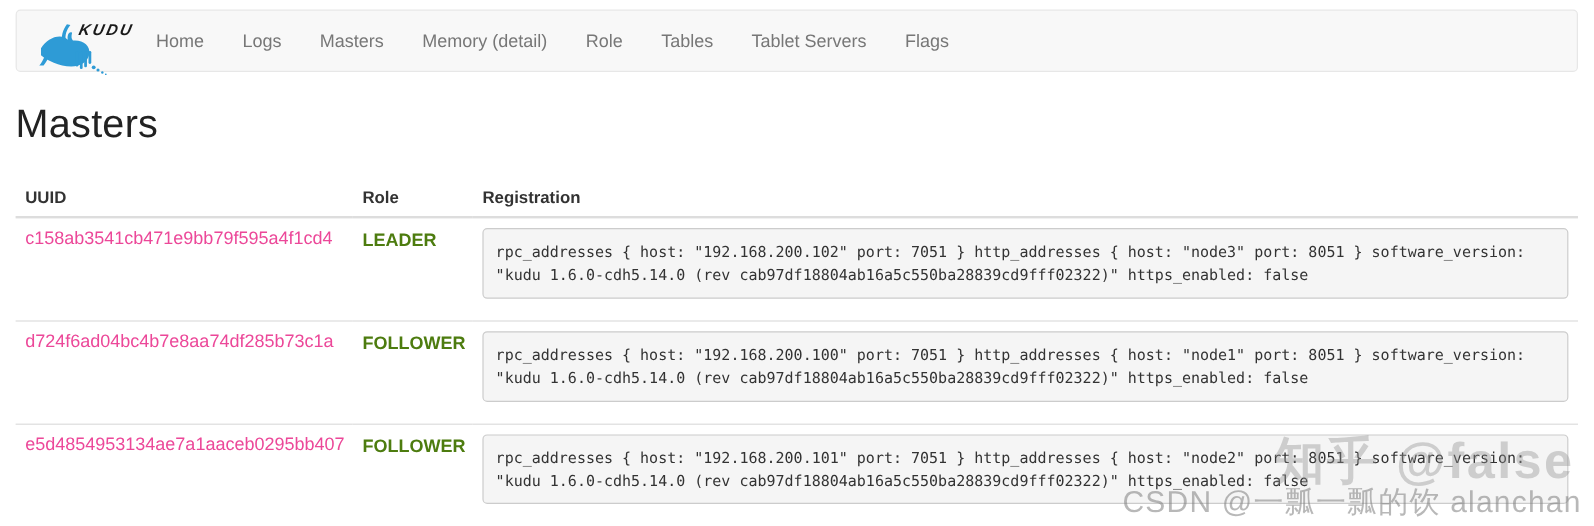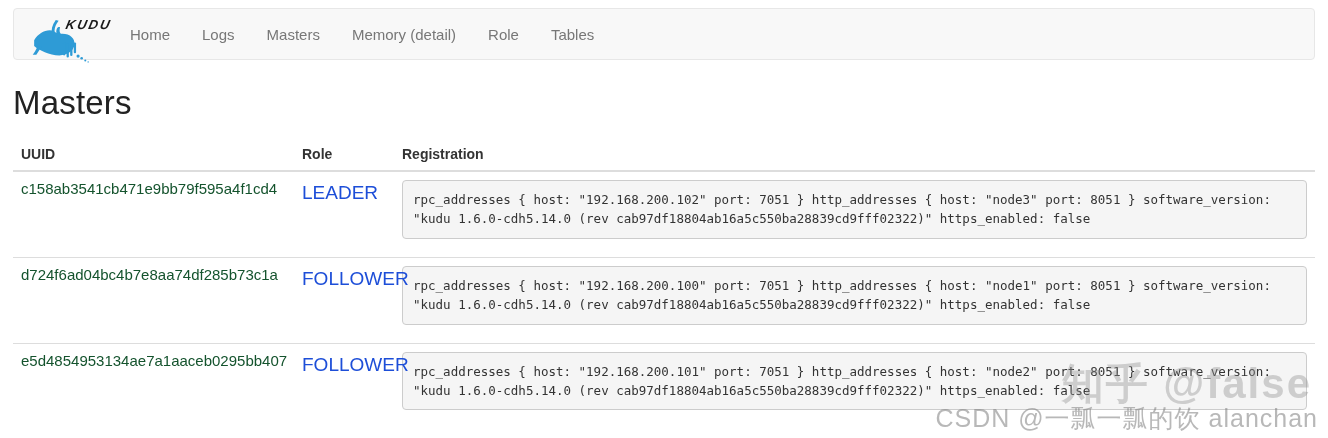--- a/index.html
+++ b/index.html
@@ -27,35 +27,35 @@
     padding:0 16px; color:#777; font-size:15px; text-decoration:none; cursor:pointer;
   }
 
   
   .content { position:absolute; left:13px; right:13px; top:60px; }
   h1.page-title {
     margin-top:24px; font-size:33px; font-weight:500; color:#222;
     letter-spacing:0.2px;
   }
   table.masters {
-    width:100%; border-collapse:collapse; margin-top:16px; table-layout:fixed;
+    width:100%; border-collapse:collapse; margin-top:26px; table-layout:fixed;
   }
   col.c-uuid { width:281px; }
   col.c-role { width:100px; }
   th {
     text-align:left; padding:8px; font-size:14px; color:#333;
     border-bottom:2px solid #ddd; font-weight:bold;
   }
   td {
     padding:8px; vertical-align:top; border-top:1px solid #ddd;
   }
   a.uuid-link {
-    color:#14532d; font-size:15px; text-decoration:none; cursor:pointer;
+    color:#ec4899; font-size:15px; text-decoration:none; cursor:pointer;
   }
-  .role-cell { font-size:19px; color:#1d4ed8; padding-top:10px; }
+  .role-cell { font-size:15px; color:#4d7c0f; padding-top:10px;font-weight:bold; }
   pre.registration {
     margin:0 0 10px 0; padding:9px 10px;
     background:#f5f5f5; border:1px solid #ccc; border-radius:4px;
     font-family:"DejaVu Sans Mono", monospace; font-size:12.5px;
     line-height:1.55; color:#333;
     white-space:pre-wrap; word-break:break-word;
   }
 
   
   .wm { position:absolute; pointer-events:none; white-space:nowrap; }
@@ -97,20 +97,22 @@
     </span>
     <span class="logo-word">KUDU</span>
   </div>
   <div class="nav-items">
     <a class="nav-item">Home</a>
     <a class="nav-item">Logs</a>
     <a class="nav-item">Masters</a>
     <a class="nav-item">Memory (detail)</a>
     <a class="nav-item">Role</a>
     <a class="nav-item">Tables</a>
+    <a class="nav-item">Tablet Servers</a>
+    <a class="nav-item">Flags</a>
   </div>
 </nav>
 
 <main class="content">
   <h1 class="page-title">Masters</h1>
 
   <table class="masters">
     <colgroup>
         <col class="c-uuid">
         <col class="c-role">

